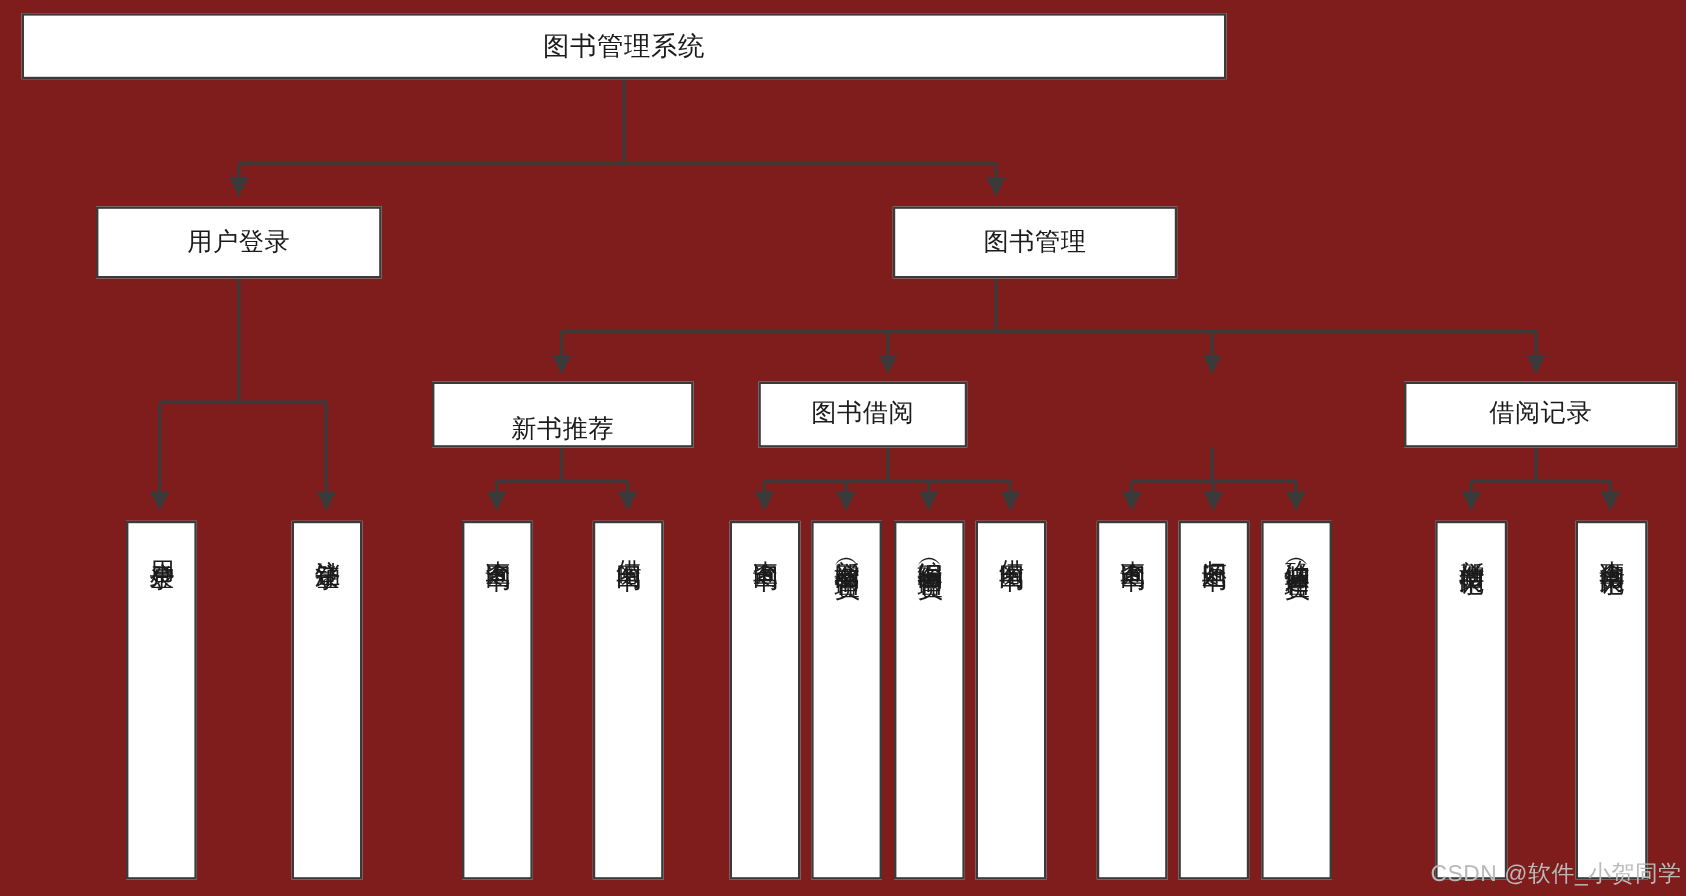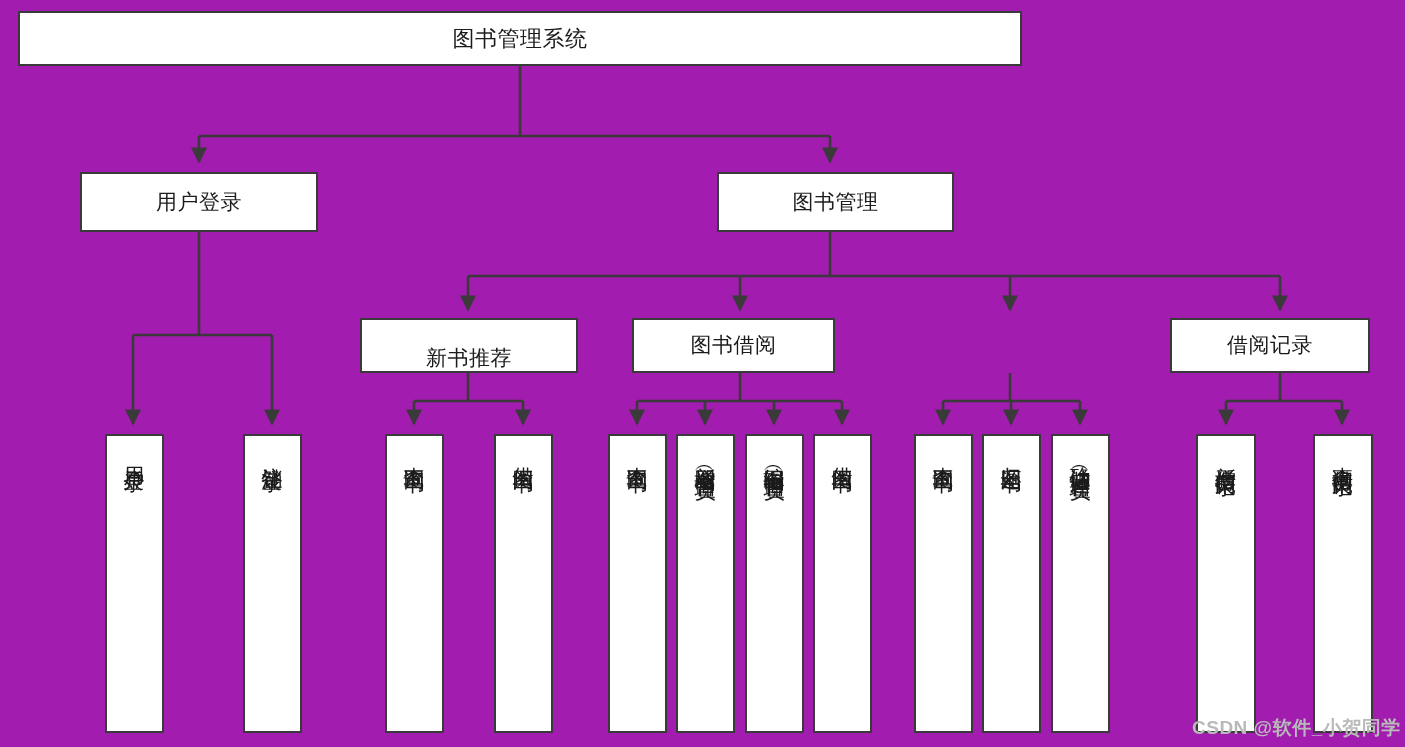--- a/index.html
+++ b/index.html
@@ -7,21 +7,21 @@
     padding: 0;
     background: #ffffff;
   }
   body {
     font-family: "Liberation Sans", "DejaVu Sans", sans-serif;
   }
   #canvas {
     position: relative;
     width: 1405px;
     height: 747px;
-    background: #a21caf;
+    background: #7f1d1d;
     overflow: hidden;
   }
   #wires {
     position: absolute;
     left: 0;
     top: 0;
     width: 1405px;
     height: 747px;
     pointer-events: none;
   }
@@ -120,31 +120,31 @@
     </g>
   </svg>
 
   <div class="node horiz root" style="left:18px; top:11px; width:1004px; height:55px;">
     <span class="node-label">图书管理系统</span>
   </div>
 
   <div class="node horiz" style="left:80px; top:172px; width:238px; height:60px;">
     <span class="node-label">用户登录</span>
   </div>
-  <div class="node horiz" style="left:717px; top:172px; width:237px; height:60px;justify-content:center;">
+  <div class="node horiz" style="left:744px; top:172px; width:237px; height:60px;justify-content:center;">
     <span class="node-label">图书管理</span>
   </div>
 
   <div class="node horiz" style="left:360px; top:318px; width:218px; height:55px;align-items:flex-end;">
     <span class="node-label">新书推荐</span>
   </div>
-  <div class="node horiz" style="left:632px; top:318px; width:203px; height:55px;">
+  <div class="node horiz" style="left:632px; top:318px; width:174px; height:55px;">
     <span class="node-label">图书借阅</span>
   </div>
-  <div class="node horiz" style="left:1170px; top:318px; width:200px; height:55px;">
+  <div class="node horiz" style="left:1170px; top:318px; width:228px; height:55px;">
     <span class="node-label">借阅记录</span>
   </div>
 
   <div class="node vert" style="left:105px; top:434px; width:59px; height:299px;">
     <span class="node-label">用户登录</span>
   </div>
   <div class="node vert" style="left:243px; top:434px; width:59px; height:299px;">
     <span class="node-label">注销登录</span>
   </div>
 
@@ -178,15 +178,15 @@
     <span class="node-label">确认归还（管理员）</span>
   </div>
 
   <div class="node vert" style="left:1196px; top:434px; width:60px; height:299px;">
     <span class="node-label">新增借阅记录</span>
   </div>
   <div class="node vert" style="left:1313px; top:434px; width:60px; height:299px;">
     <span class="node-label">查询借阅记录</span>
   </div>
 
-  <div class="watermark" style="left:1192px; top:715px;font-weight:bold;">CSDN @软件_小贺同学</div>
+  <div class="watermark" style="left:1192px; top:715px;">CSDN @软件_小贺同学</div>
 
 </div>
 
 </body></html>

